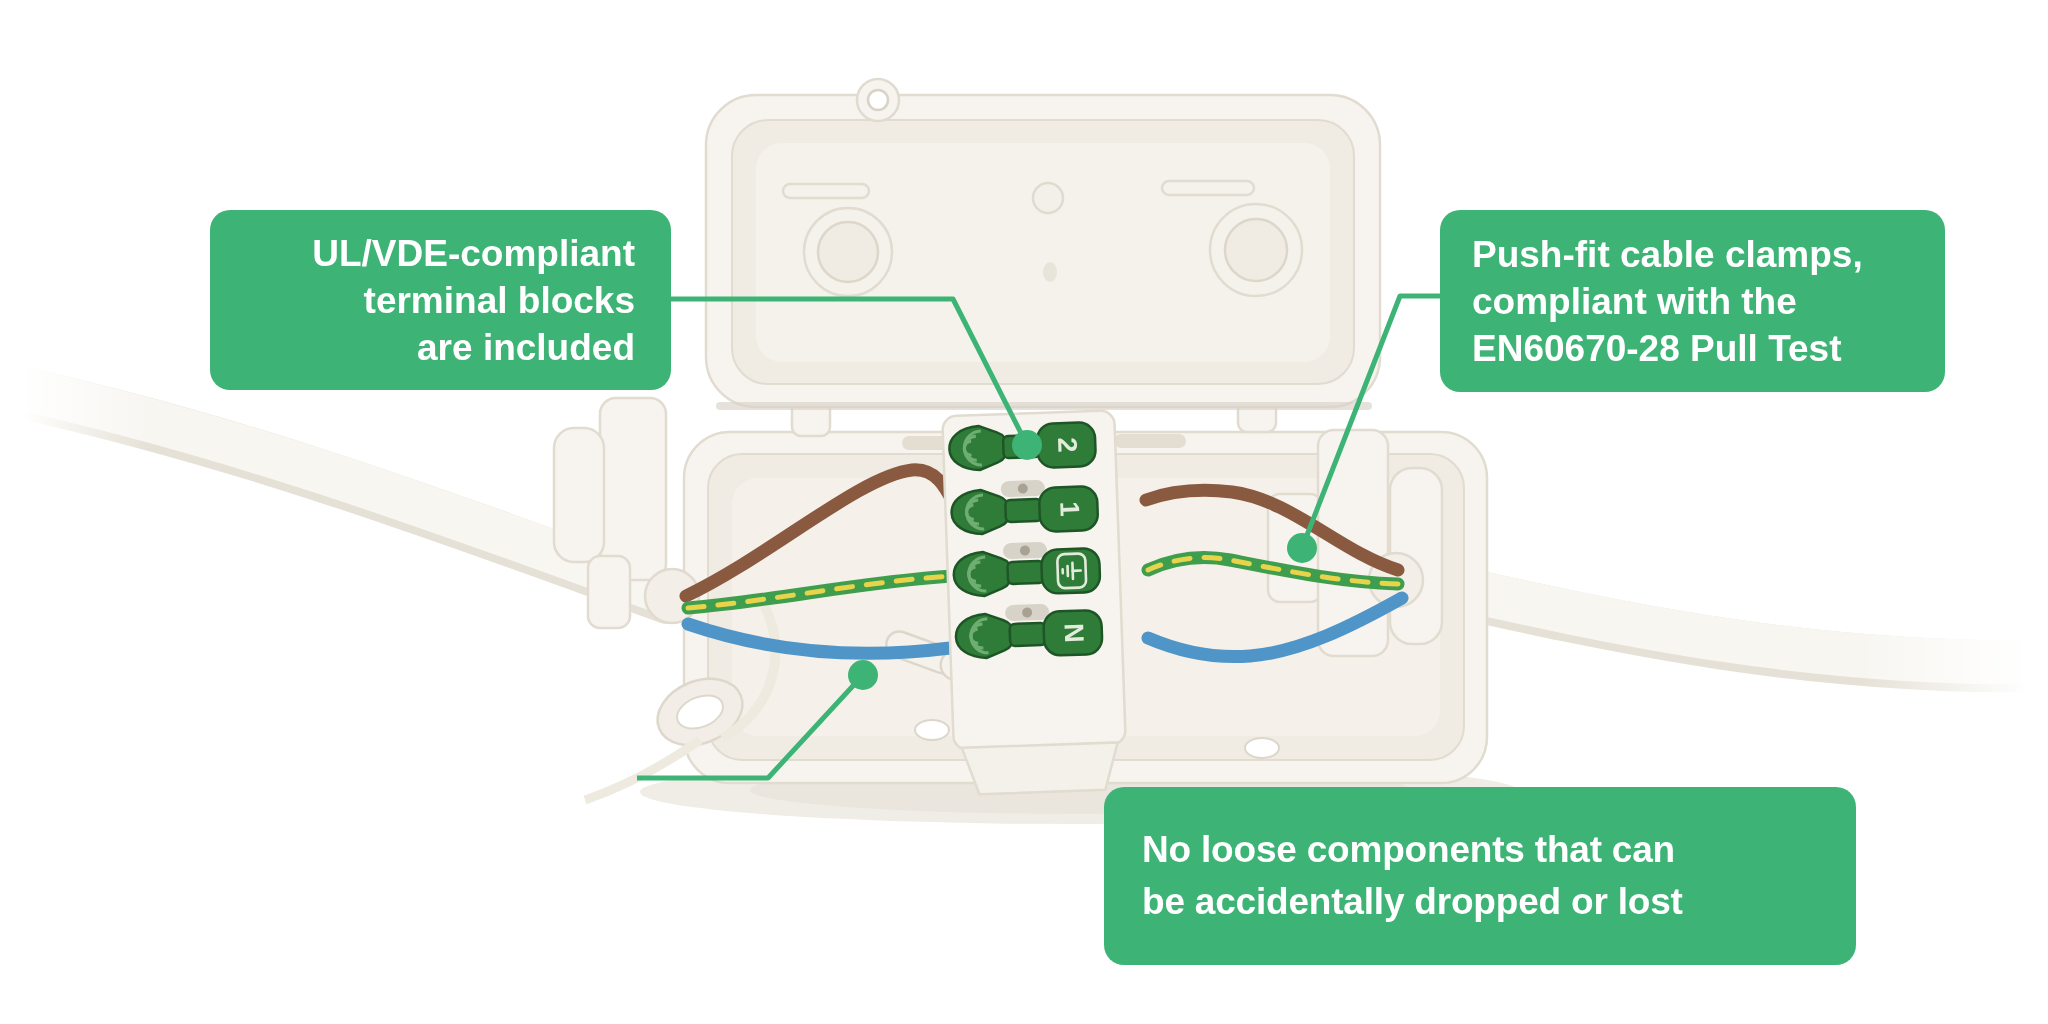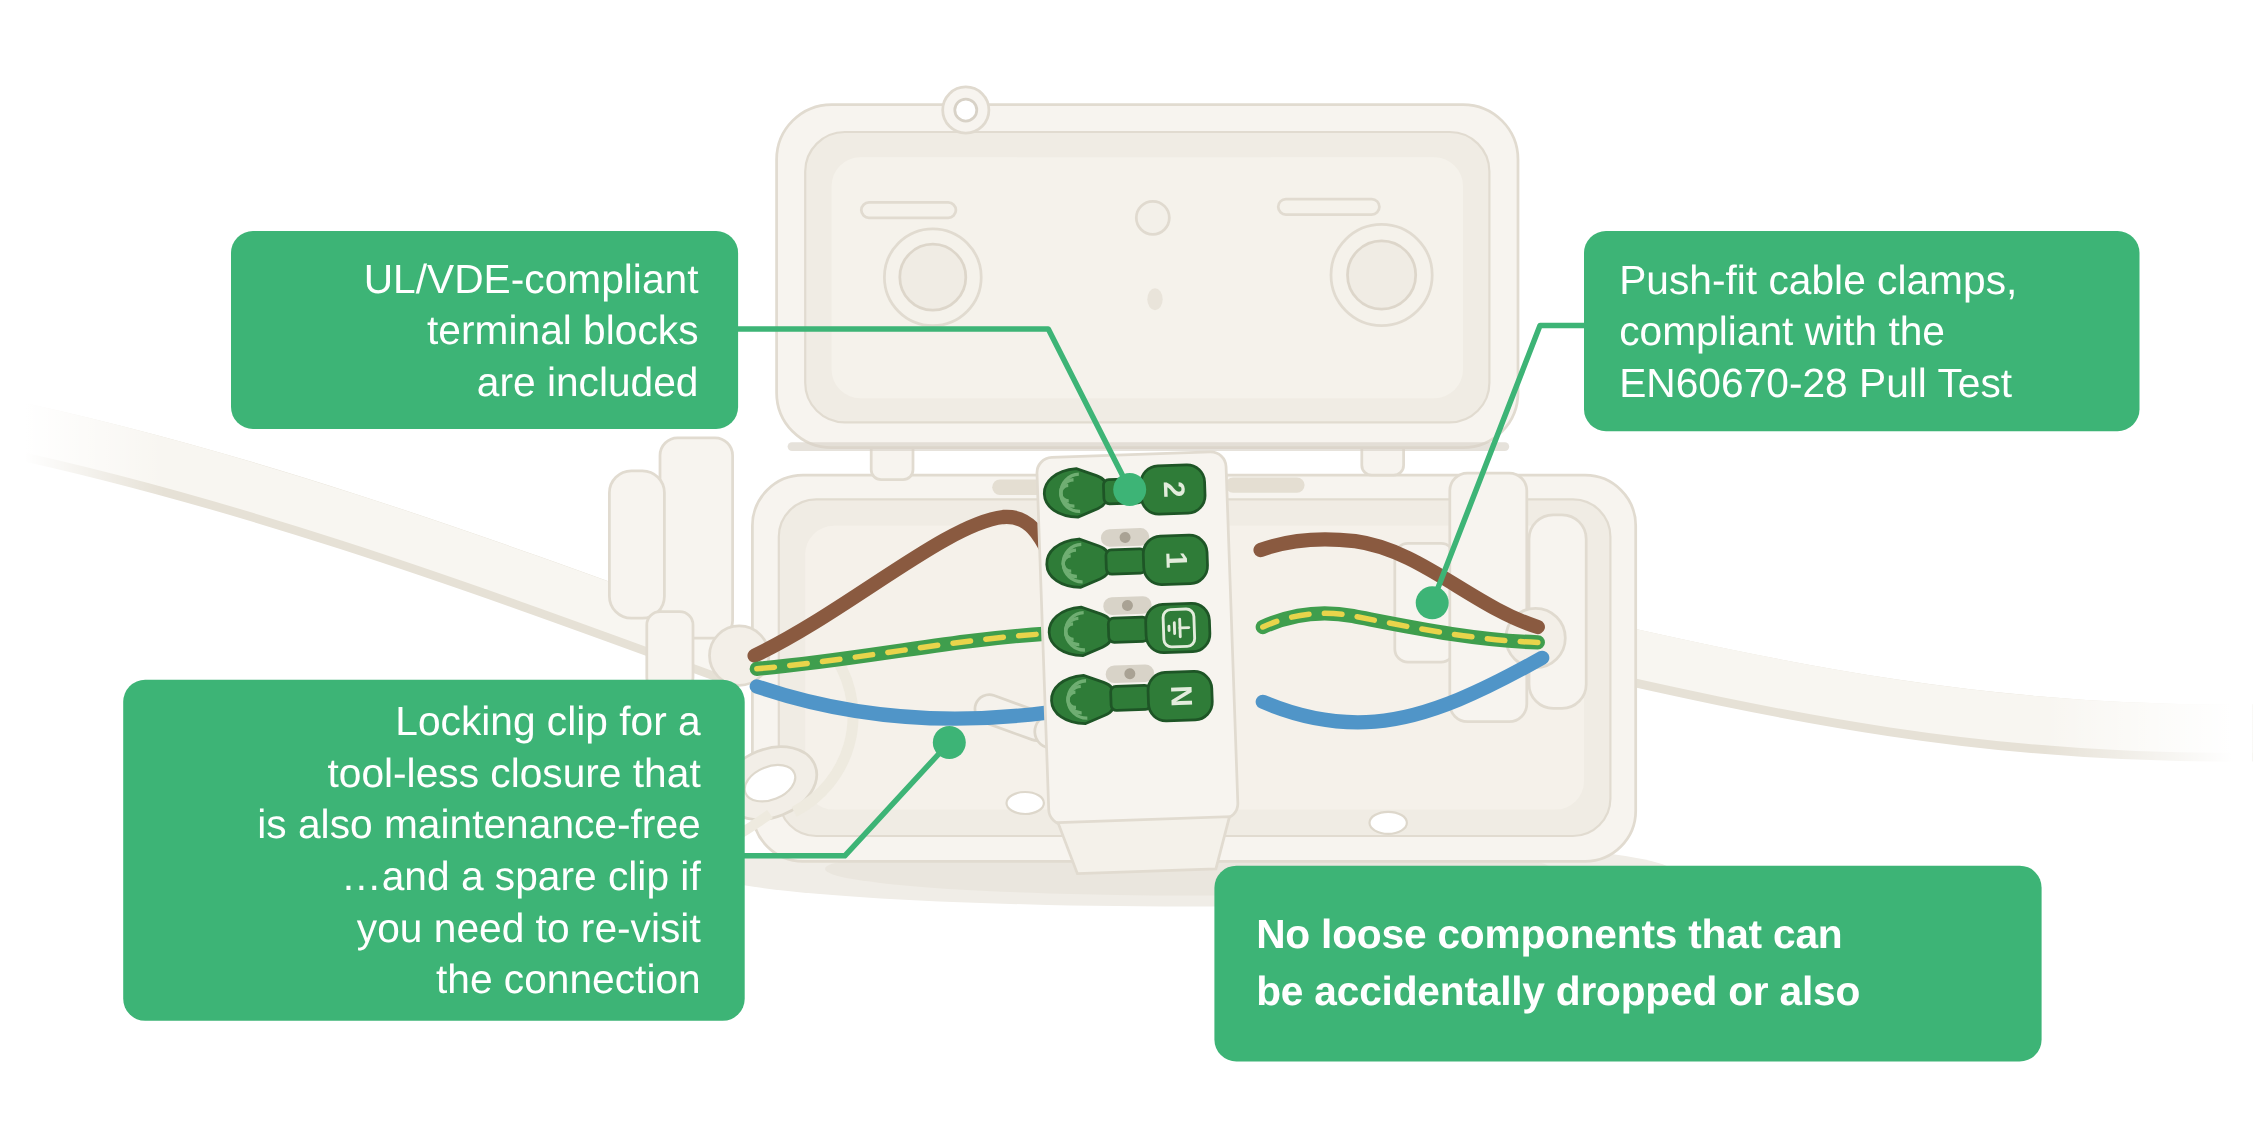--- a/index.html
+++ b/index.html
@@ -22,21 +22,21 @@
   .stage{
     position:relative;width:2048px;height:1024px;background:#ffffff;overflow:hidden;
     font-family:"Liberation Sans","DejaVu Sans",sans-serif;
   }
   .scene{position:absolute;inset:0;}
   .callout{
     position:absolute;display:flex;align-items:center;
     background:var(--green);border-radius:20px;color:var(--white-text);
   }
   .callout-text{
-    white-space:pre-line;font-size:37px;line-height:47px;font-weight:400;
+    white-space:pre-line;font-size:37px;line-height:47px;font-weight:700;
     width:100%;
   }
   .callout.align-right .callout-text{text-align:right;}
   .callout.align-left .callout-text{text-align:left;}
   .callout-terminal{left:210px;top:210px;width:425px;height:180px;padding-right:36px;justify-content:flex-end;}
   .callout-clamps{left:1440px;top:210px;width:473px;height:182px;padding-left:32px;}
   .callout-clip{left:112px;top:618px;width:525px;height:310px;padding-right:40px;justify-content:flex-end;}
   .callout-loose{left:1104px;top:787px;width:714px;height:178px;padding-left:38px;}
   .callout-loose .callout-text{font-weight:700;font-size:37px;line-height:52px;letter-spacing:-0.2px;}
   .fade{position:absolute;top:280px;height:480px;pointer-events:none;}
@@ -229,27 +229,19 @@
 terminal blocks
 are included</div>
   </div>
 
   <div class="callout callout-clamps align-left">
     <div class="callout-text">Push-fit cable clamps,
 compliant with the
 EN60670-28 Pull Test</div>
   </div>
 
-  <div class="callout callout-clip align-right">
-    <div class="callout-text">Locking clip for a
-tool-less closure that
-is also maintenance-free
-…and a spare clip if
-you need to re-visit
-the connection</div>
-  </div>
 
   <div class="callout callout-loose align-left">
     <div class="callout-text">No loose components that can
-be accidentally dropped or also</div>
+be accidentally dropped or lost</div>
   </div>
 
 </div>
 
 </body></html>

